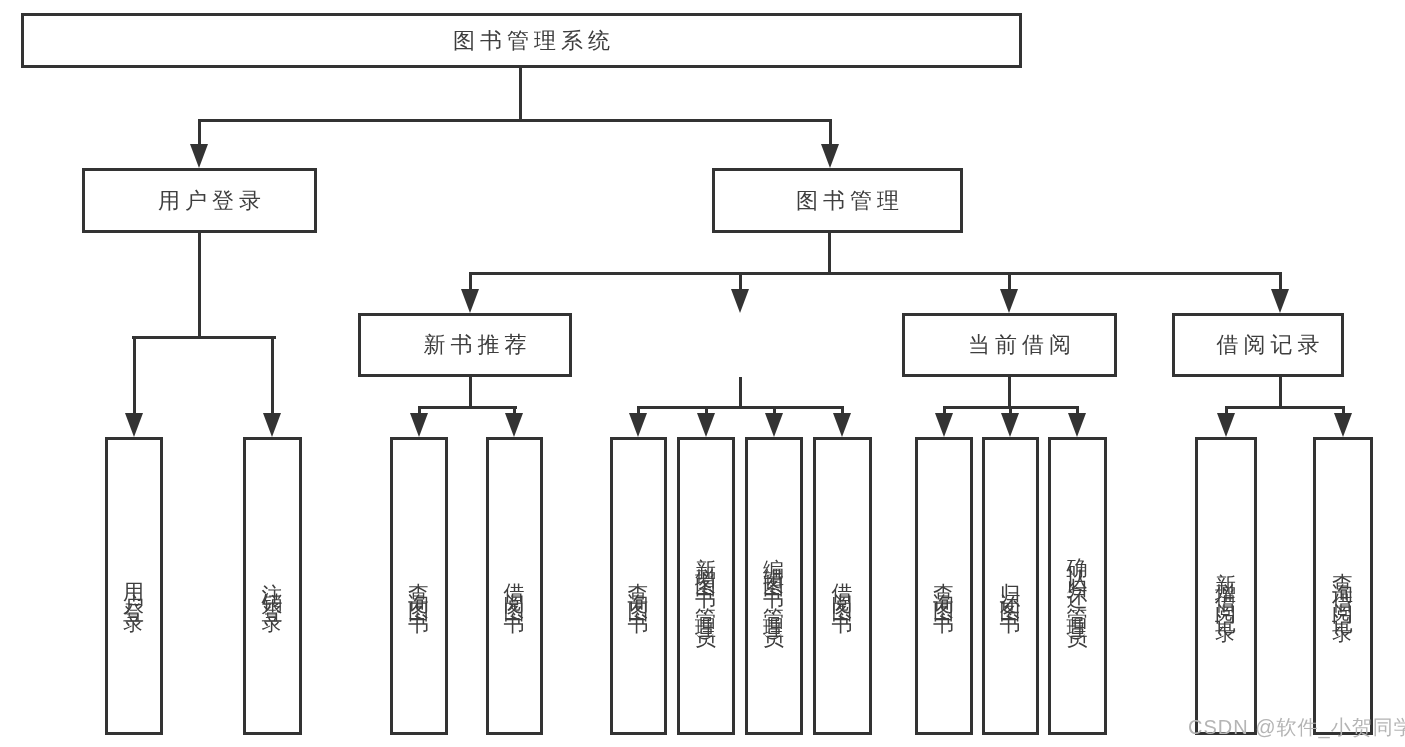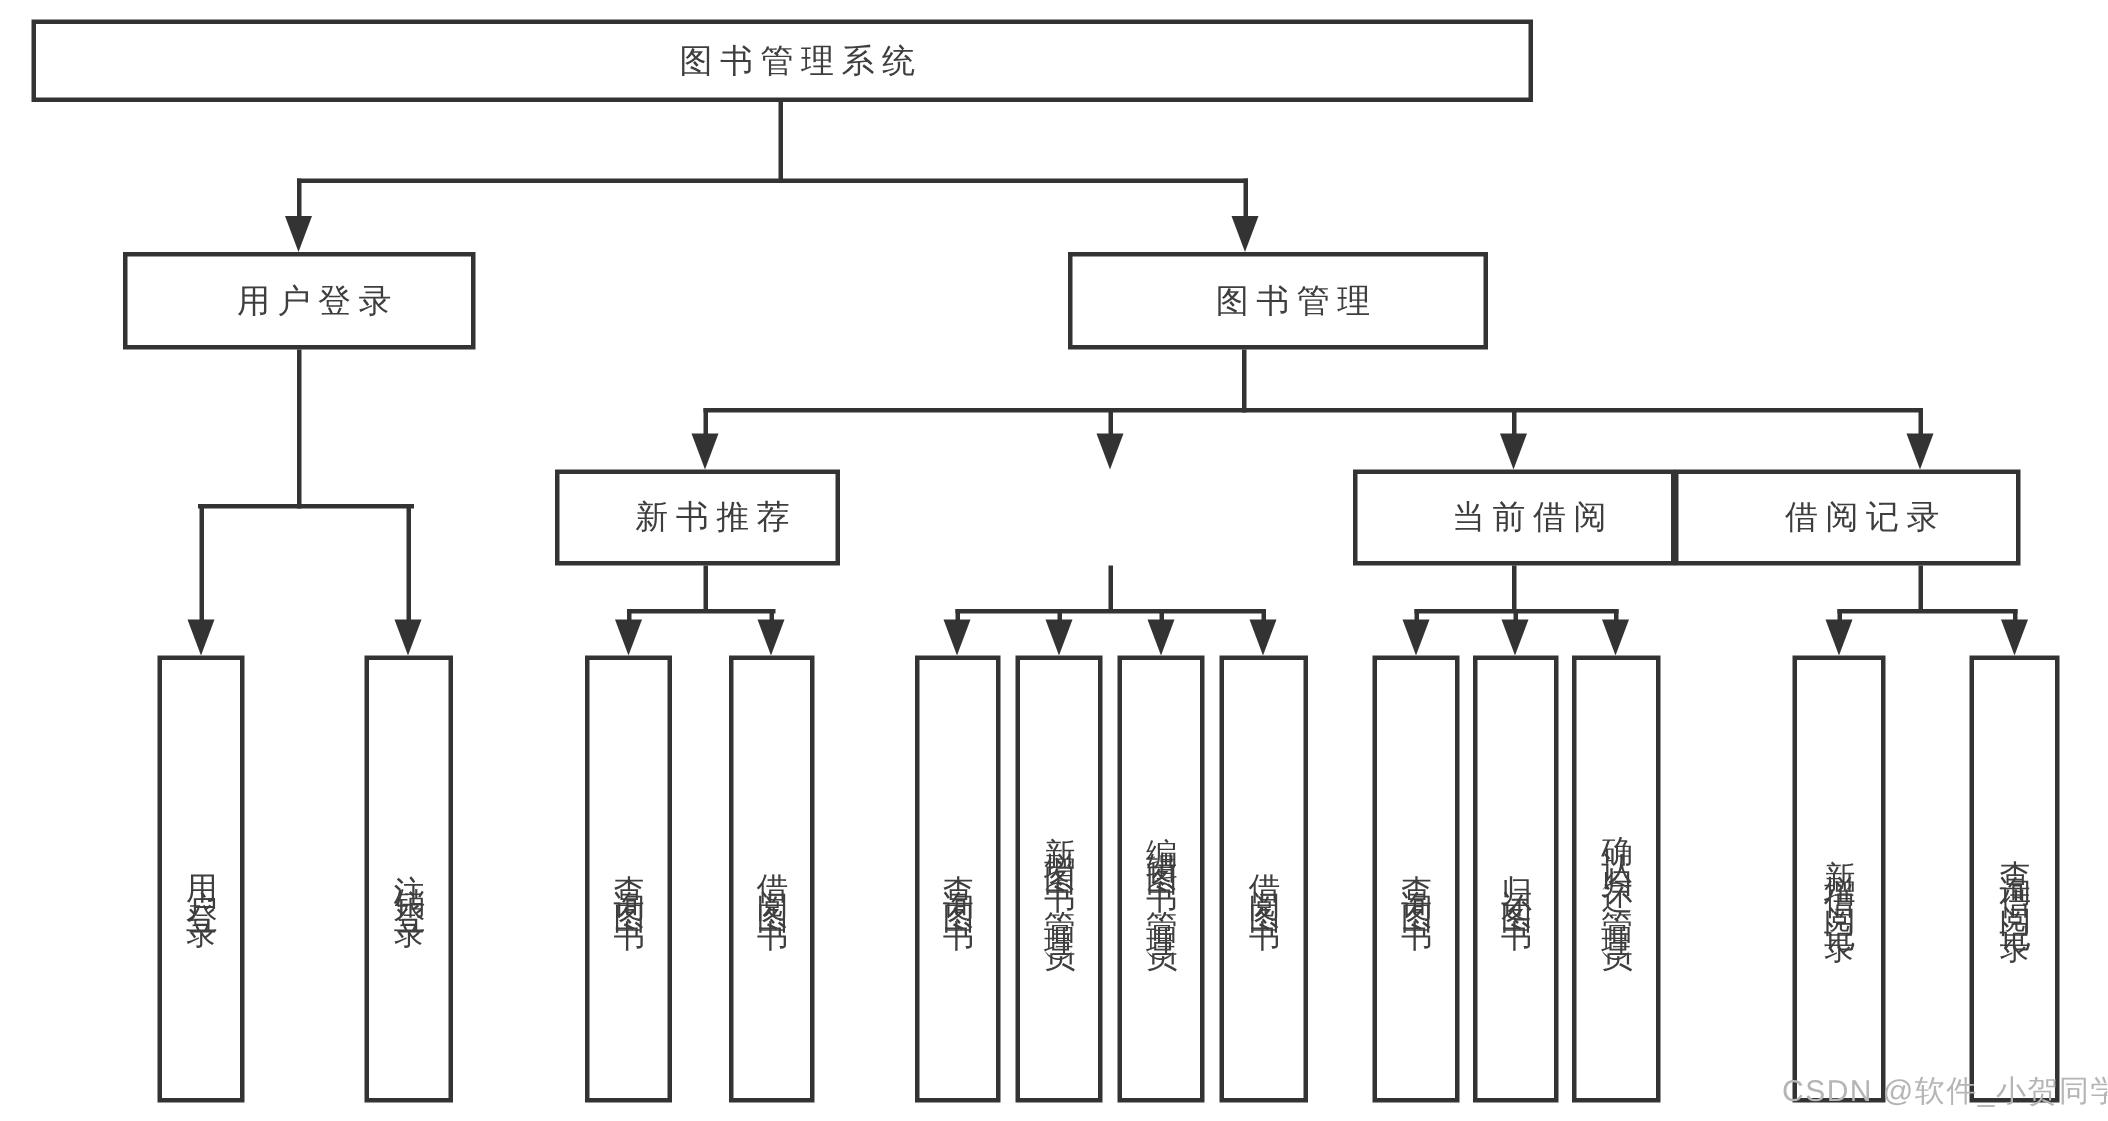--- a/index.html
+++ b/index.html
@@ -55,21 +55,21 @@
   <div class="vl" style="left:519px;top:66px;height:55px;"></div>
   <div class="hl" style="left:198px;top:119px;width:634px;"></div>
   <div class="vl" style="left:198px;top:119px;height:29px;"></div>
   <div class="ah" style="left:190px;top:144px;"></div>
   <div class="vl" style="left:829px;top:119px;height:29px;"></div>
   <div class="ah" style="left:821px;top:144px;"></div>
 
   <div class="hbox" style="left:82px;top:168px;width:235px;height:65px;">
     <span>用户登录</span>
   </div>
-  <div class="hbox" style="left:712px;top:168px;width:280px;height:65px;">
+  <div class="hbox" style="left:712px;top:168px;width:251px;height:65px;">
     <span>图书管理</span>
   </div>
 
   <div class="vl" style="left:198px;top:233px;height:106px;"></div>
   <div class="hl" style="left:132px;top:336px;width:144px;"></div>
   <div class="vl" style="left:133px;top:336px;height:81px;"></div>
   <div class="ah" style="left:125px;top:413px;"></div>
   <div class="vl" style="left:271px;top:336px;height:81px;"></div>
   <div class="ah" style="left:263px;top:413px;"></div>
 
@@ -77,27 +77,27 @@
   <div class="hl" style="left:469px;top:272px;width:813px;"></div>
   <div class="vl" style="left:469px;top:272px;height:21px;"></div>
   <div class="ah" style="left:461px;top:289px;"></div>
   <div class="vl" style="left:739px;top:272px;height:21px;"></div>
   <div class="ah" style="left:731px;top:289px;"></div>
   <div class="vl" style="left:1008px;top:272px;height:21px;"></div>
   <div class="ah" style="left:1000px;top:289px;"></div>
   <div class="vl" style="left:1279px;top:272px;height:21px;"></div>
   <div class="ah" style="left:1271px;top:289px;"></div>
 
-  <div class="hbox" style="left:370px;top:313px;width:190px;height:64px;">
+  <div class="hbox" style="left:358px;top:313px;width:214px;height:64px;">
     <span>新书推荐</span>
   </div>
   <div class="hbox" style="left:902px;top:313px;width:215px;height:64px;">
     <span>当前借阅</span>
   </div>
-  <div class="hbox" style="left:1116px;top:313px;width:231px;height:64px;">
+  <div class="hbox" style="left:1172px;top:313px;width:172px;height:64px;">
     <span>借阅记录</span>
   </div>
 
   <div class="vl" style="left:469px;top:377px;height:31px;"></div>
   <div class="hl" style="left:418px;top:406px;width:99px;"></div>
   <div class="vl" style="left:418px;top:406px;height:11px;"></div>
   <div class="ah" style="left:410px;top:413px;"></div>
   <div class="vl" style="left:513px;top:406px;height:11px;"></div>
   <div class="ah" style="left:505px;top:413px;"></div>
 

